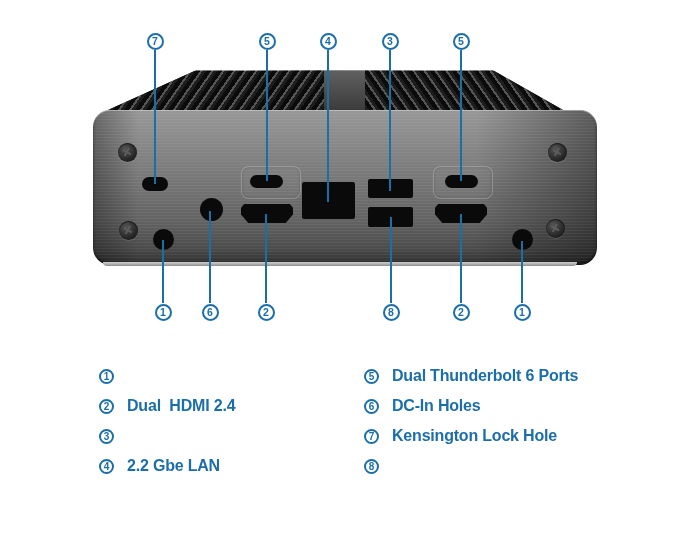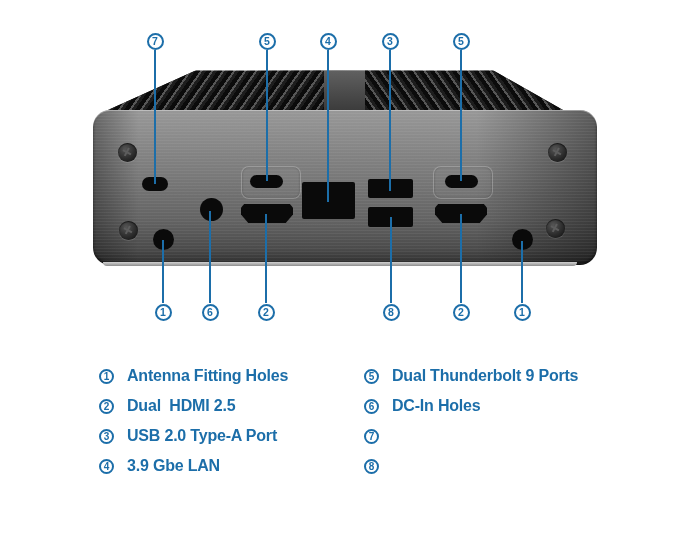--- a/index.html
+++ b/index.html
@@ -141,43 +141,42 @@
 
   <div class="cnum" style="left:154.5px;top:303.5px;">1</div>
   <div class="cnum" style="left:201.5px;top:303.5px;">6</div>
   <div class="cnum" style="left:257.5px;top:303.5px;">2</div>
   <div class="cnum" style="left:382.5px;top:303.5px;">8</div>
   <div class="cnum" style="left:452.5px;top:303.5px;">2</div>
   <div class="cnum" style="left:513.5px;top:303.5px;">1</div>
 
   <div class="legend-row" style="left:99px;top:366px;">
     <span class="legend-num">1</span>
-    <span class="legend-label">Antenna Fitting Holes</span>
   </div>
   <div class="legend-row" style="left:99px;top:396px;">
     <span class="legend-num">2</span>
-    <span class="legend-label">Dual  HDMI 2.5</span>
+    <span class="legend-label">Dual  HDMI 2.4</span>
   </div>
   <div class="legend-row" style="left:99px;top:426px;">
     <span class="legend-num">3</span>
-    <span class="legend-label">USB 2.0 Type-A Port</span>
   </div>
   <div class="legend-row" style="left:99px;top:456px;">
     <span class="legend-num">4</span>
-    <span class="legend-label">3.9 Gbe LAN</span>
+    <span class="legend-label">2.2 Gbe LAN</span>
   </div>
 
   <div class="legend-row" style="left:364px;top:366px;">
     <span class="legend-num">5</span>
-    <span class="legend-label">Dual Thunderbolt 9 Ports</span>
+    <span class="legend-label">Dual Thunderbolt 6 Ports</span>
   </div>
   <div class="legend-row" style="left:364px;top:396px;">
     <span class="legend-num">6</span>
     <span class="legend-label">DC-In Holes</span>
   </div>
   <div class="legend-row" style="left:364px;top:426px;">
     <span class="legend-num">7</span>
+    <span class="legend-label">Kensington Lock Hole</span>
   </div>
   <div class="legend-row" style="left:364px;top:456px;">
     <span class="legend-num">8</span>
   </div>
 
 </div>
 
 </body></html>

